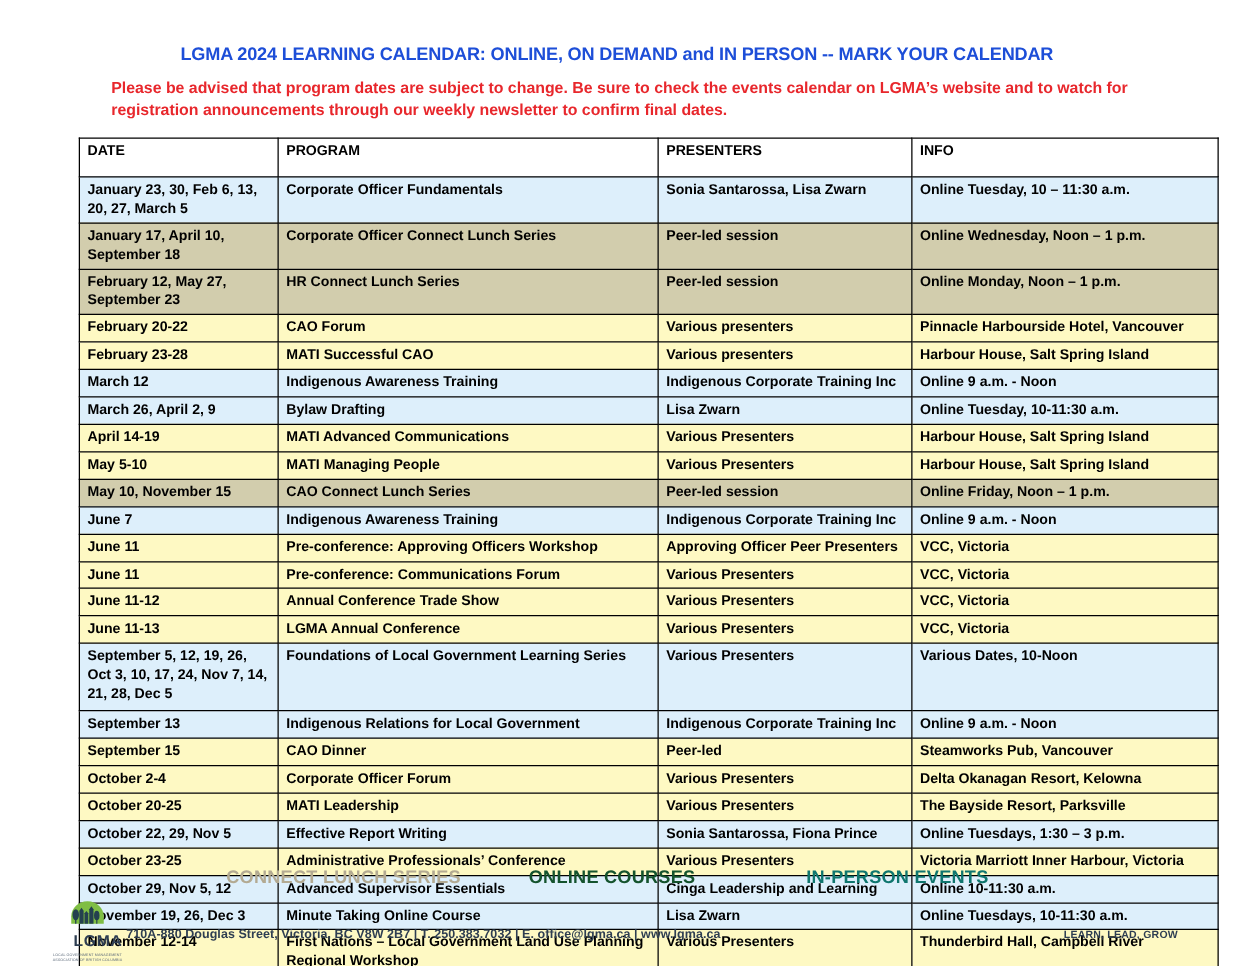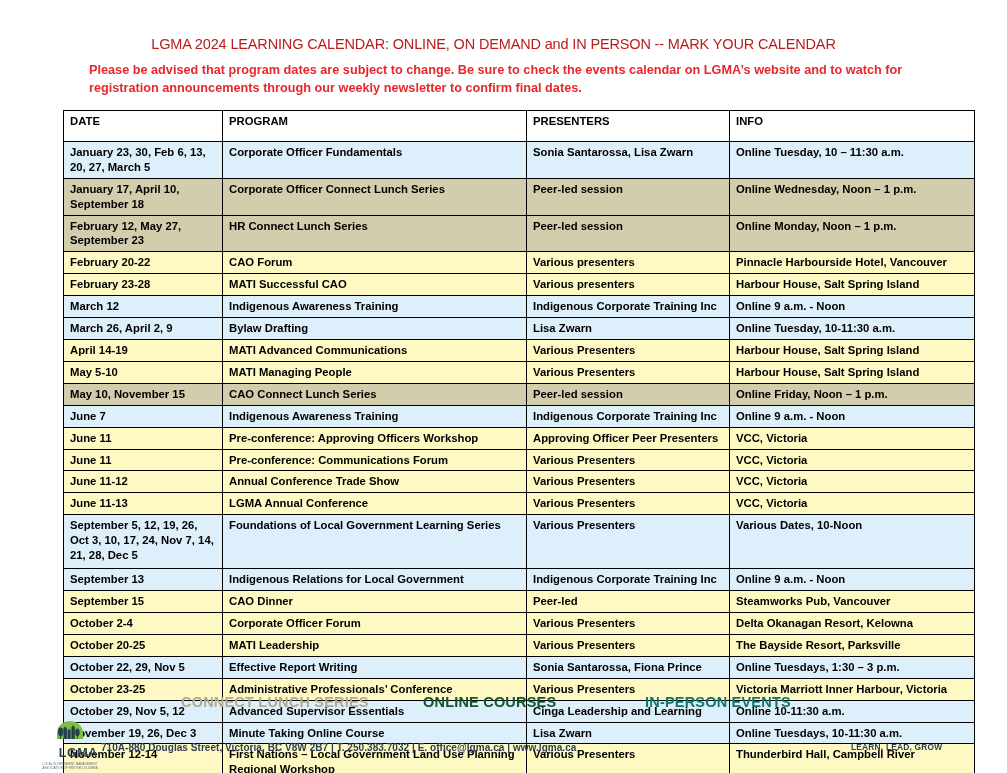--- a/index.html
+++ b/index.html
@@ -13,22 +13,22 @@
     font-family: "Liberation Sans", sans-serif;
     color: #000000;
     position: relative;
     overflow: hidden;
   }
 
   
   .doc-title {
     text-align: center;
     font-size: 14.5px;
-    font-weight: normal;
-    color: #b91c1c;
+    font-weight: bold;
+    color: #1d4ed8;
     letter-spacing: -0.15px;
     margin: 0;
     padding: 36px 40px 0 20px;
     line-height: 1.2;
   }
   .doc-advisory {
     color: #e8272c;
     font-weight: bold;
     font-size: 12.7px;
     line-height: 1.42;

